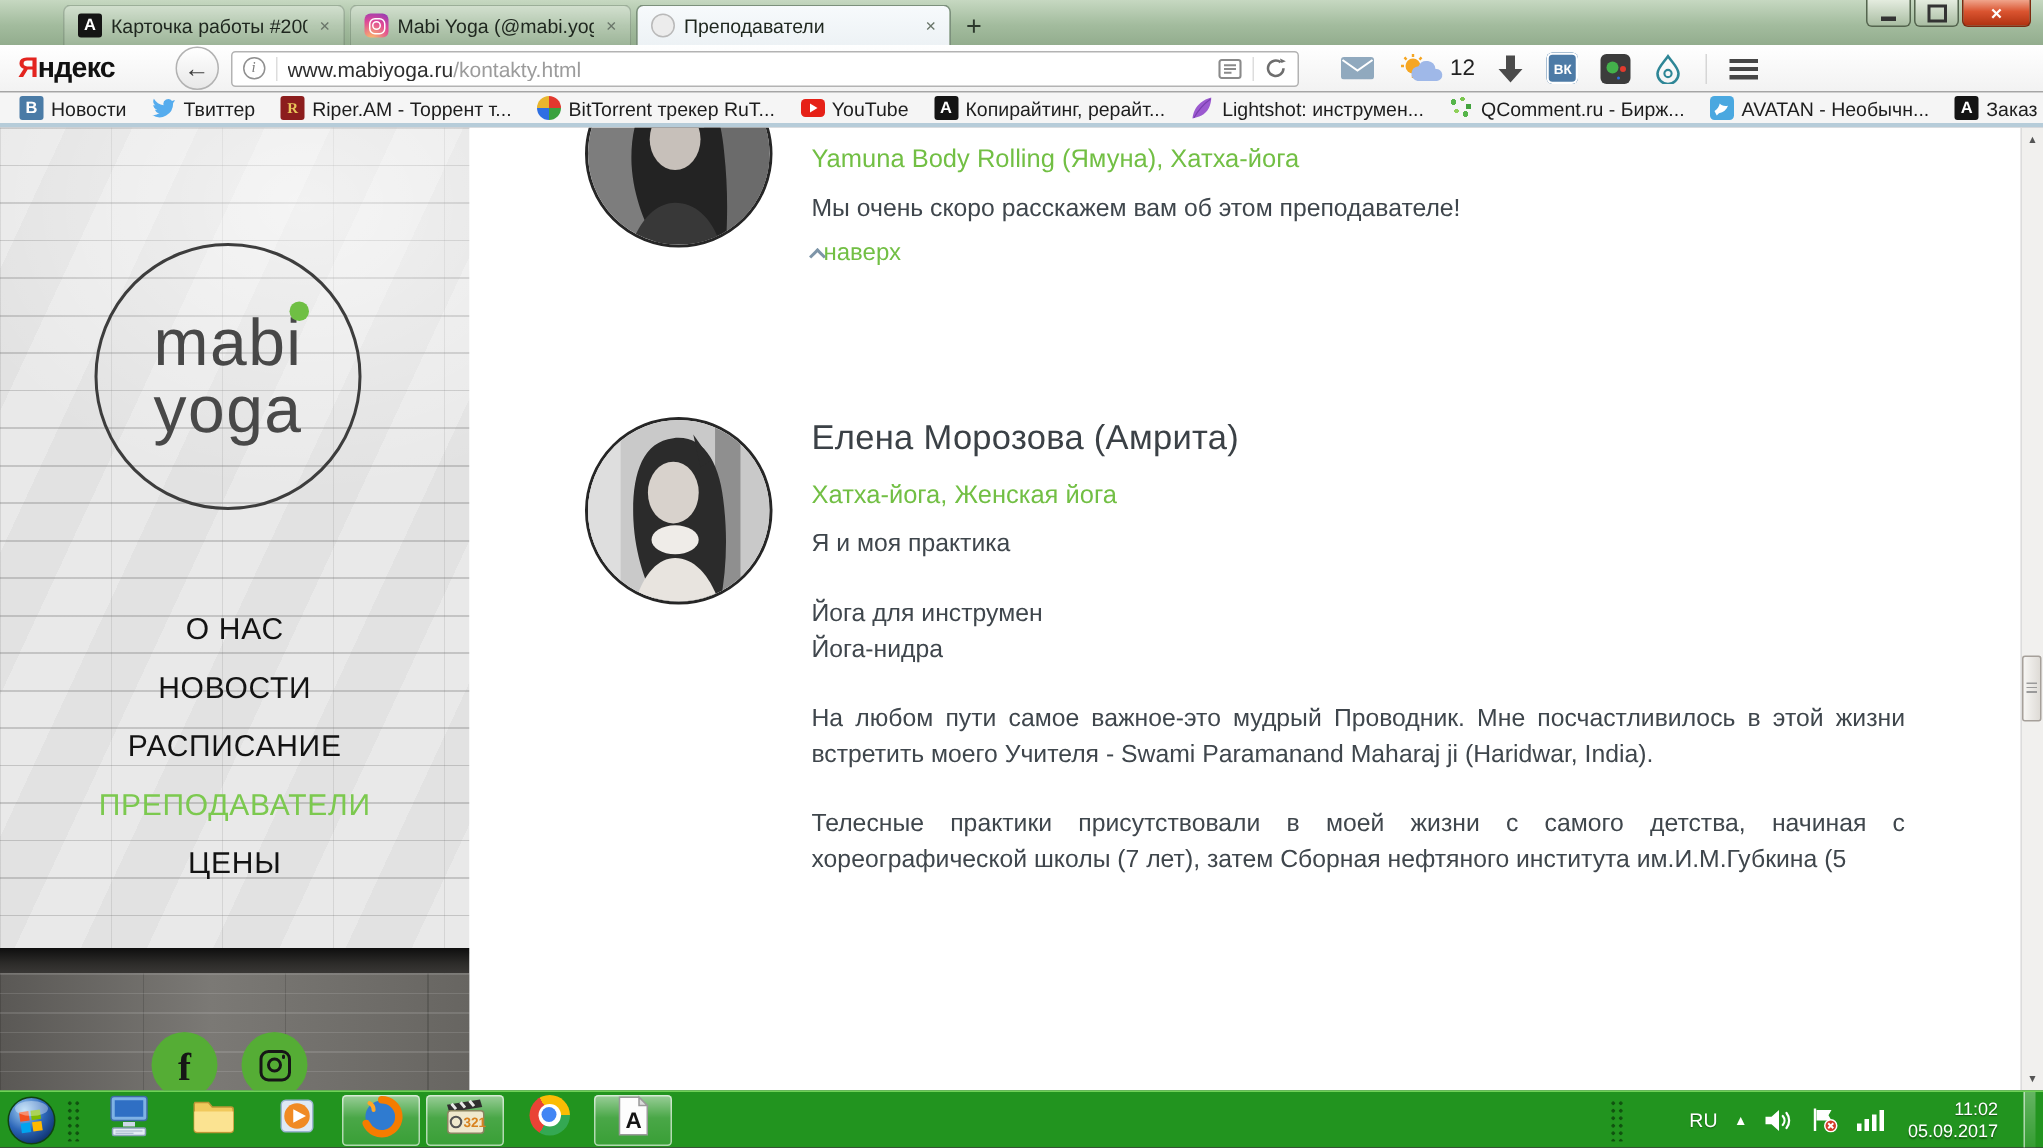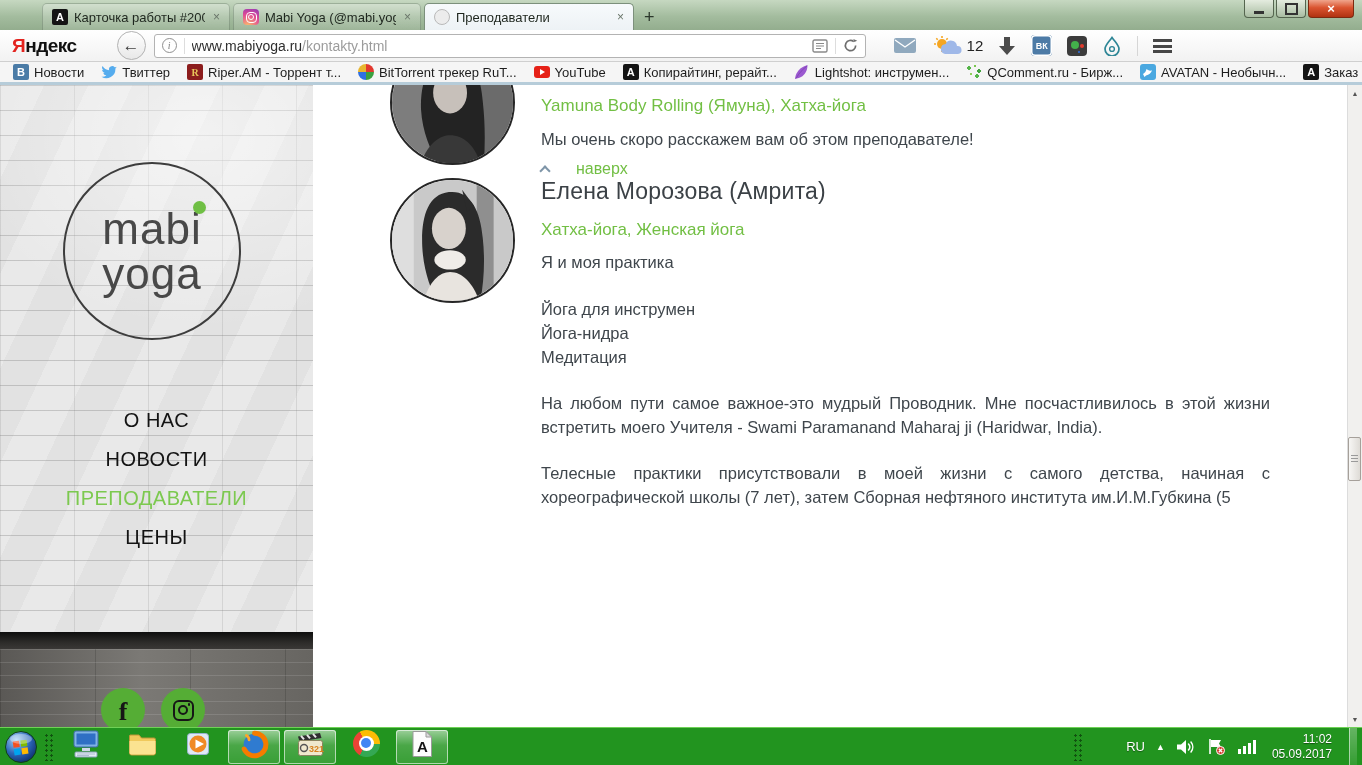--- a/index.html
+++ b/index.html
@@ -84,28 +84,28 @@
   .soc { width:44px; height:44px; border-radius:50%; background:#55ad35; display:flex; align-items:center; justify-content:center; color:#161616; }
   .fb-f { font-family:"Liberation Serif",serif; font-weight:bold; font-size:26px; margin-top:4px; }
   .ig-glyph { width:21px; height:21px; border:2px solid #161616; border-radius:6px; position:relative; }
   .ig-glyph::before { content:""; position:absolute; top:3.5px; left:3.5px; width:6px; height:6px; border:2px solid #161616; border-radius:50%; }
   .ig-glyph::after { content:""; position:absolute; top:1.5px; right:1.5px; width:2.5px; height:2.5px; border-radius:50%; background:#161616; }
 
   
   .content { flex:1; position:relative; padding-left:77px; overflow:hidden; background:#fff; }
   .card { display:flex; }
   .card1 { margin-top:-45px; }
-  .card2 { }
+  .card2 { margin-top:100px; }
   .photo { width:125px; height:125px; border-radius:50%; overflow:hidden; border:2px solid #262626; flex:none; }
   .photo svg { display:block; }
   .card-body { margin-left:26px; width:729px; }
   .card1 .card-body { padding-top:56px; }
   .spec { color:#72bf44; font-size:17px; }
   .note { color:#3f464c; font-size:16.5px; margin-top:14px; }
-  .top-link { margin-top:11px; display:flex; align-items:center; gap:27px; color:#72bf44; font-size:16px; }
+  .top-link { margin-top:11px; display:flex; align-items:center; gap:0; color:#72bf44; font-size:16px; }
   .chev-up { width:8px; height:8px; border-left:2px solid #7e95a8; border-top:2px solid #7e95a8; transform:rotate(45deg); margin-top:4px; }
   .t-name { font-size:23px; color:#3b4146; letter-spacing:.2px; }
   .spec2 { margin-top:15px; }
   .intro { margin-top:13px; font-size:16.5px; color:#3f464c; }
   .practices { margin-top:25px; font-size:16.5px; line-height:24px; color:#3f464c; }
   .para { margin-top:22px; font-size:16.5px; line-height:24px; color:#3f464c; text-align:justify; }
 
   
   .vscroll { width:15px; flex:none; background:#f1f0ee; border-left:1px solid #dcdcdc; position:relative; }
   .sb-btn { height:16px; display:flex; align-items:center; justify-content:center; font-size:7px; color:#555; }
@@ -265,20 +265,21 @@
   <div class="viewport">
 
     <aside class="sidebar">
       <div class="logo-circle">
         <span class="logo-line"><span>mabi</span><span class="logo-dot"></span></span>
         <span class="logo-line">yoga</span>
       </div>
       <nav class="menu">
         <div class="menu-item">О НАС</div>
         <div class="menu-item">НОВОСТИ</div>
+        <div class="menu-item">РАСПИСАНИЕ</div>
         <div class="menu-item active">ПРЕПОДАВАТЕЛИ</div>
         <div class="menu-item">ЦЕНЫ</div>
       </nav>
       <div class="sidebar-footer">
         <div class="wood-top"></div>
         <div class="wood-planks"></div>
         <div class="social">
           <div class="soc">
               <span class="fb-f">f</span>
             </div>
@@ -324,21 +325,20 @@
             <path d="M26 100c5-16 13-24 22-24 10 0 19 9 24 24z" fill="#e8e4df"></path>
           </svg>
         </div>
         <div class="card-body">
           <div class="t-name">Елена Морозова (Амрита)</div>
           <div class="spec spec2">Хатха-йога, Женская йога</div>
           <div class="intro">Я и моя практика</div>
           <div class="practices">
             <div>Йога для инструмен</div>
             <div>Йога-нидра</div>
-            <div>Медитация</div>
           </div>
           <p class="para">На любом пути самое важное-это мудрый Проводник. Мне посчастливилось в этой жизни встретить моего Учителя - Swami Paramanand Maharaj ji (Haridwar, India).</p>
           <p class="para">Телесные практики присутствовали в моей жизни с самого детства, начиная с хореографической школы (7 лет), затем Сборная нефтяного института им.И.М.Губкина (5</p>
         </div>
       </div>
     </main>
 
     <div class="vscroll">
       <div class="sb-btn">▲</div>
       <div class="sb-thumb"></div>

